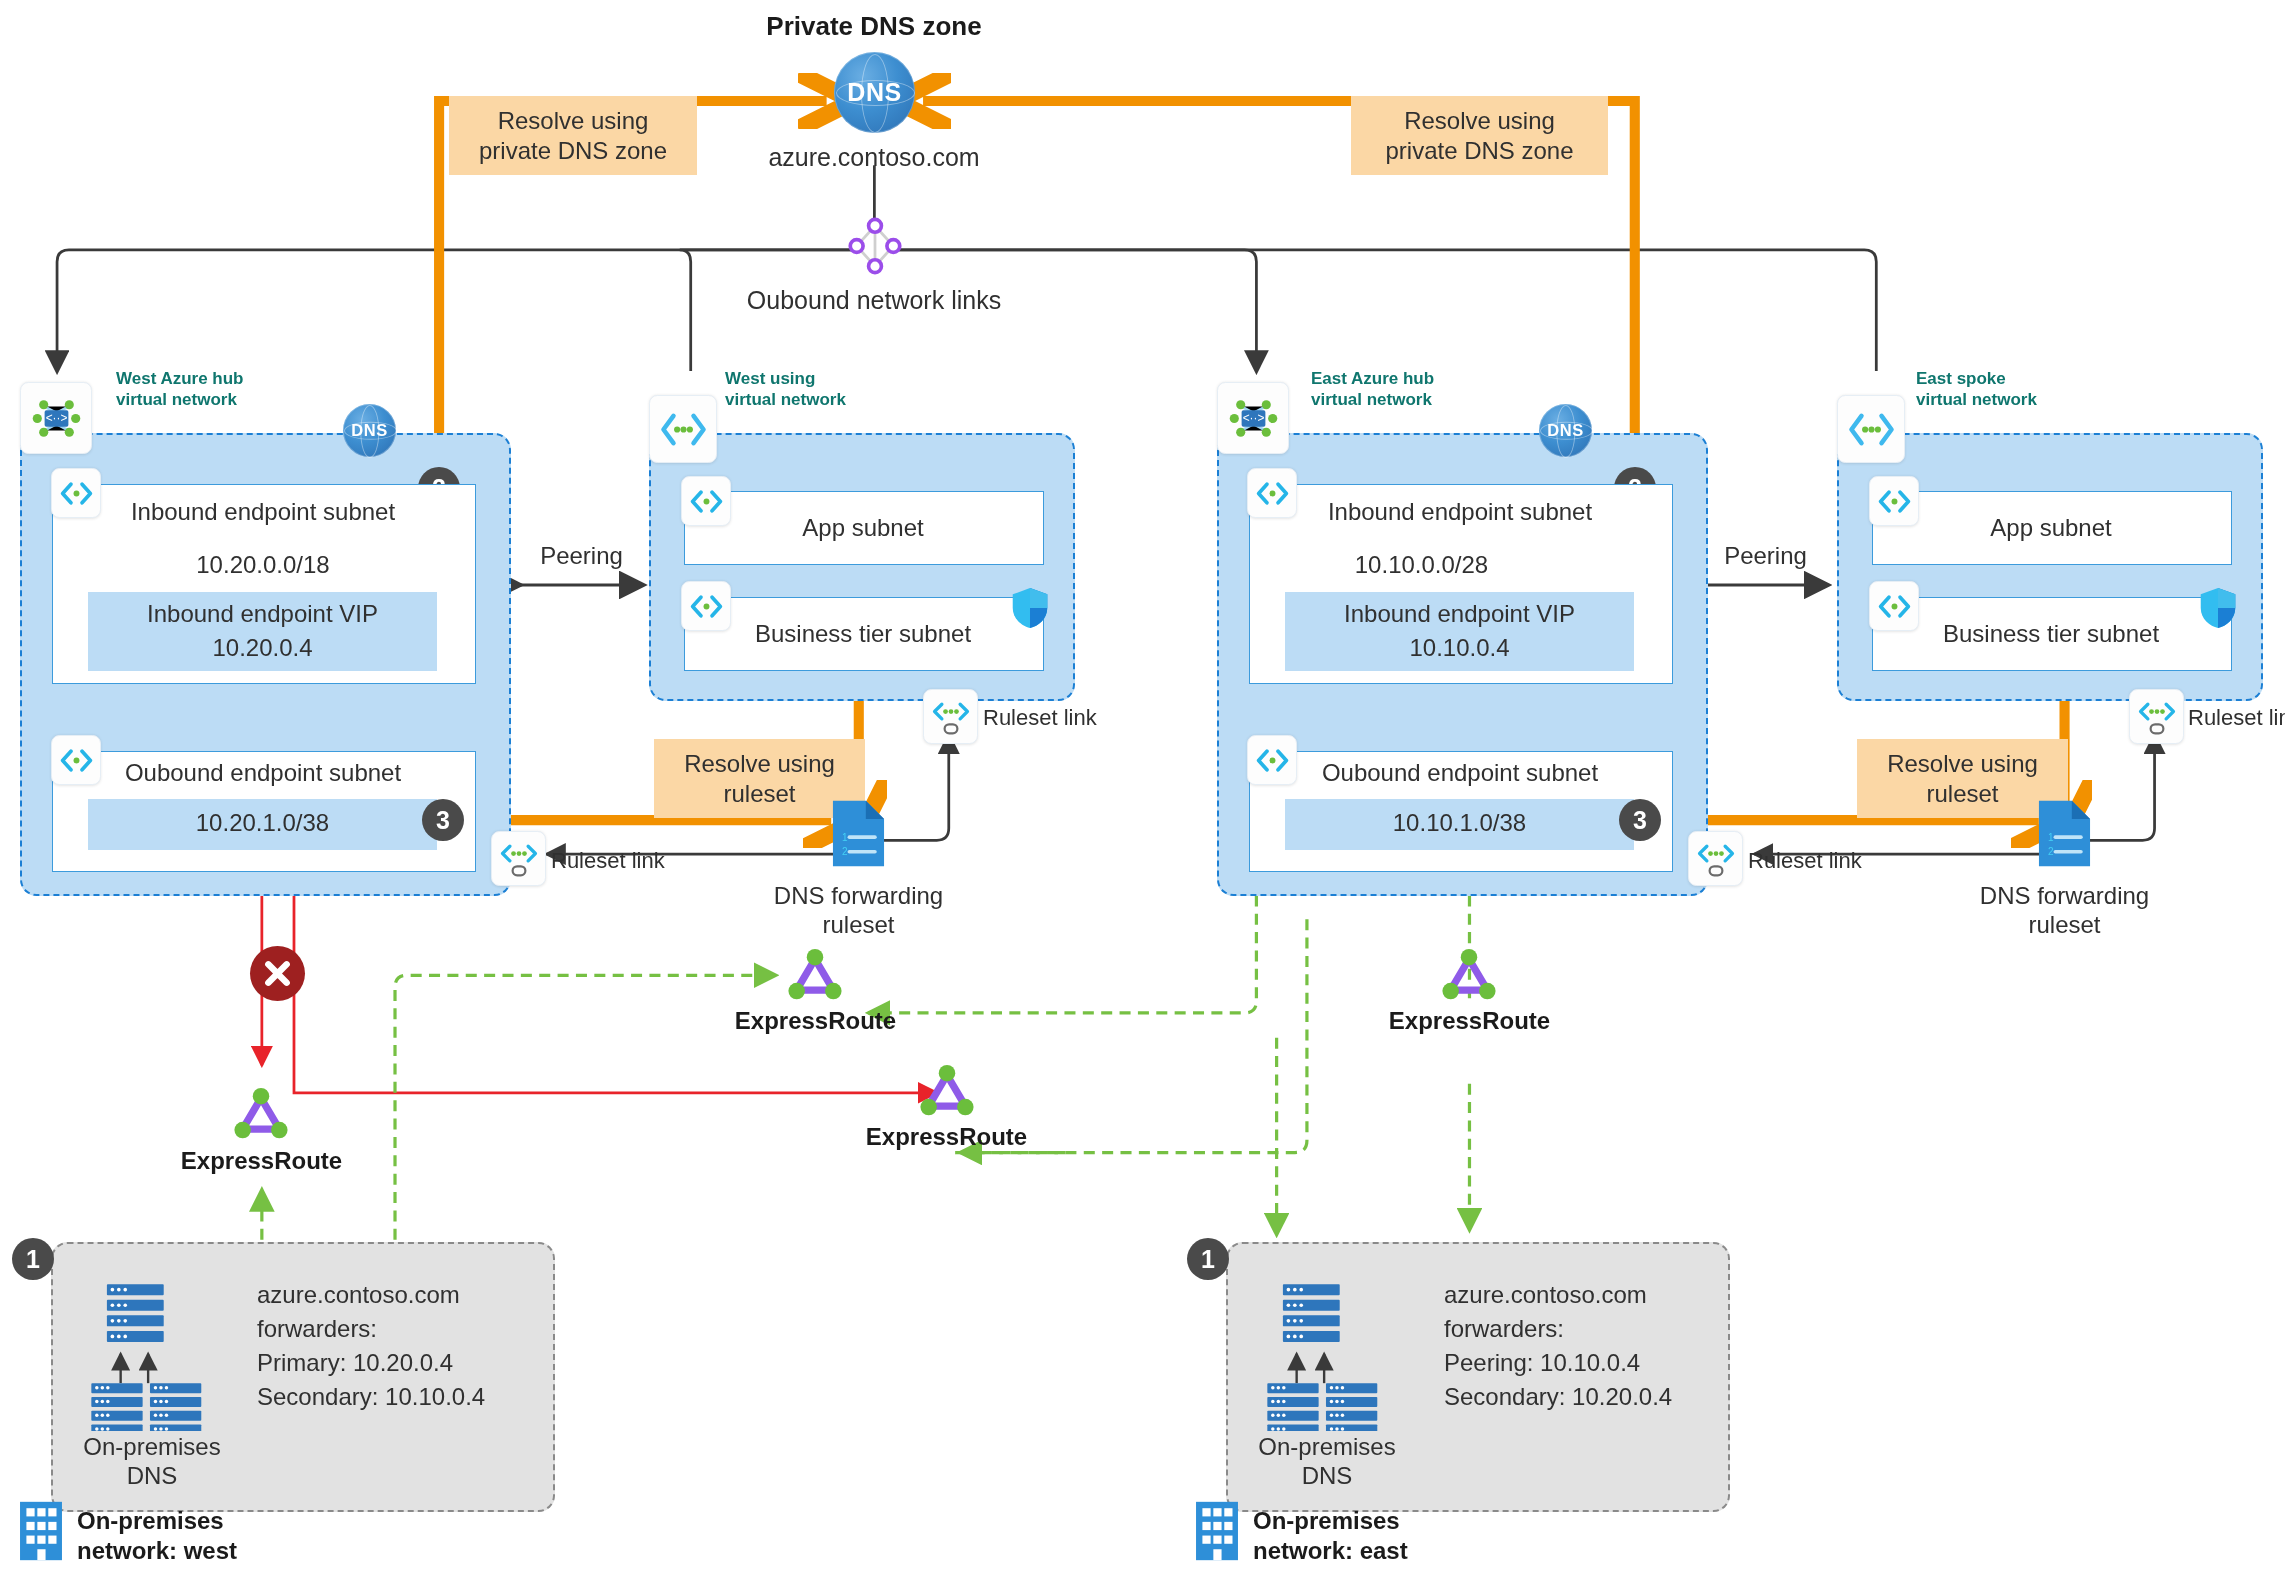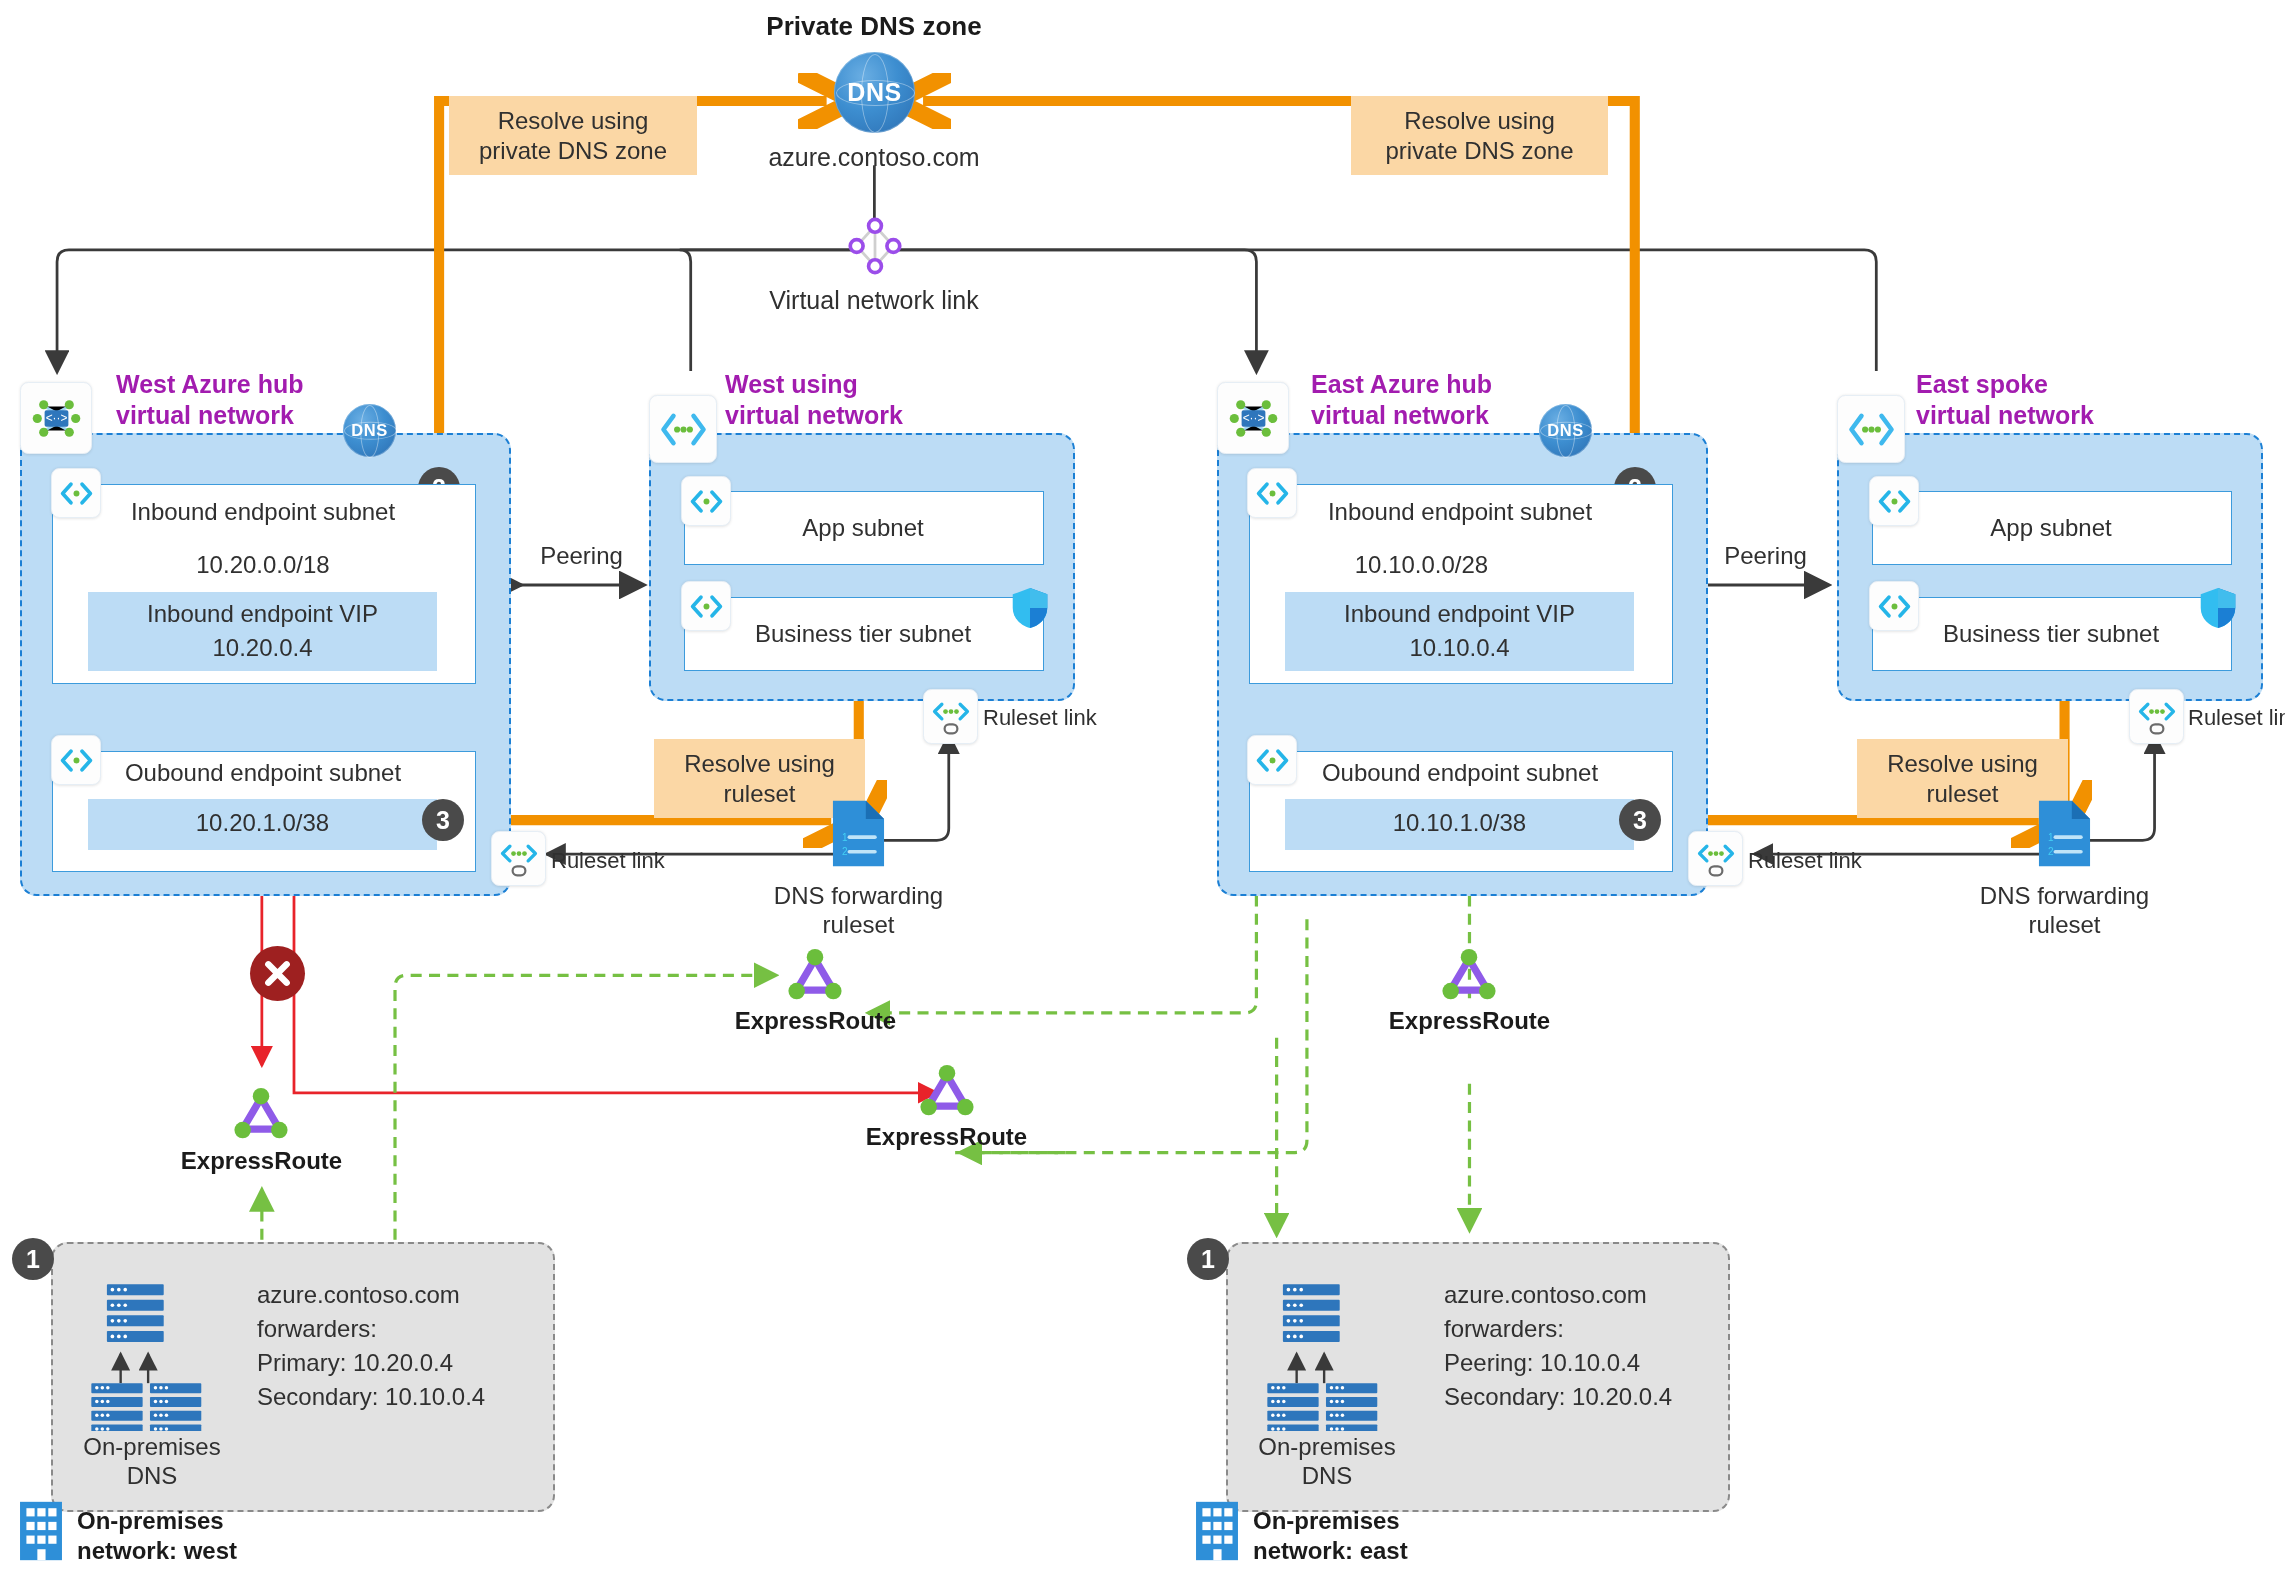--- a/index.html
+++ b/index.html
@@ -4,21 +4,21 @@
 <title>Azure DNS Private Resolver architecture</title>
 <style>
   html,body{margin:0;padding:0;background:#ffffff;}
   body{font-family:"Liberation Sans",sans-serif;color:#242424;}
   #canvas{position:relative;width:2286px;height:1597px;background:#fff;overflow:hidden;}
   svg.layer{position:absolute;left:0;top:0;width:2286px;height:1597px;pointer-events:none;}
 
   .abs{position:absolute;}
 
   
-  .title-bold{font-weight:bold;font-size:25px;line-height:1.22;color:#a21caf;}
+  .title-bold{font-weight:bold;font-size:17px;line-height:1.22;color:#0f766e;}
   .lbl{font-size:24px;color:#303030;line-height:1.2;}
   .lbl-sm{font-size:22px;color:#303030;line-height:1.2;}
   .bold-lbl{font-weight:bold;font-size:24px;color:#1b1b1b;line-height:1.25;}
   .zone-title{font-weight:bold;font-size:26px;color:#1b1b1b;}
 
   
   .vnet{position:absolute;background:#bcdcf5;border:2.8px dashed #1b7fd4;border-radius:16.5px;}
   .vnet.spoke{background:#bcdcf5;}
   .subnet{position:absolute;background:#ffffff;border:1.8px solid #3c9bdc;}
   .inner-band{position:absolute;background:#bcdcf5;}
@@ -178,21 +178,21 @@
         <path d="M36,14 L36,58"></path>
       </g>
       <g fill="#fff" stroke="#9B4DEA" stroke-width="4">
         <circle cx="36" cy="14" r="7"></circle>
         <circle cx="16" cy="36" r="7"></circle>
         <circle cx="56" cy="36" r="7"></circle>
         <circle cx="36" cy="58" r="7"></circle>
       </g>
     </svg>
   </div>
-  <div class="abs lbl" style="left:718px;top:285px;width:312px;text-align:center;font-size:25px;">Virtual network link</div>
+  <div class="abs lbl" style="left:718px;top:285px;width:312px;text-align:center;font-size:25px;">Oubound network links</div>
 
   <div class="vnet" style="left:20px;top:433px;width:487px;height:459px;"></div>
 
   <div class="abs title-bold" style="left:116px;top:369px;width:275px;">
     <div>West Azure hub</div>
     <div>virtual network</div>
   </div>
 
   <div class="tile" style="left:20px;top:382px;width:70px;height:70px;">
     <svg width="53" height="53" viewBox="0 0 58 58">

